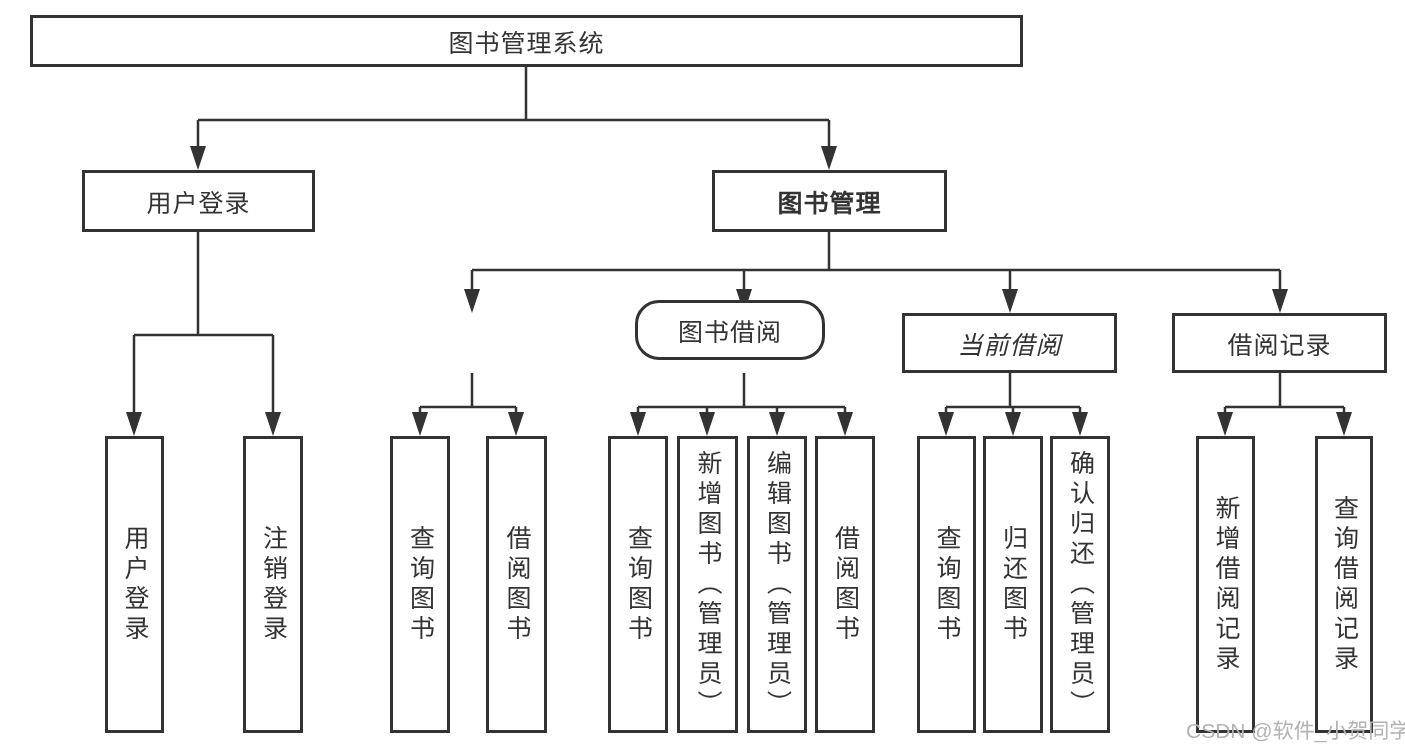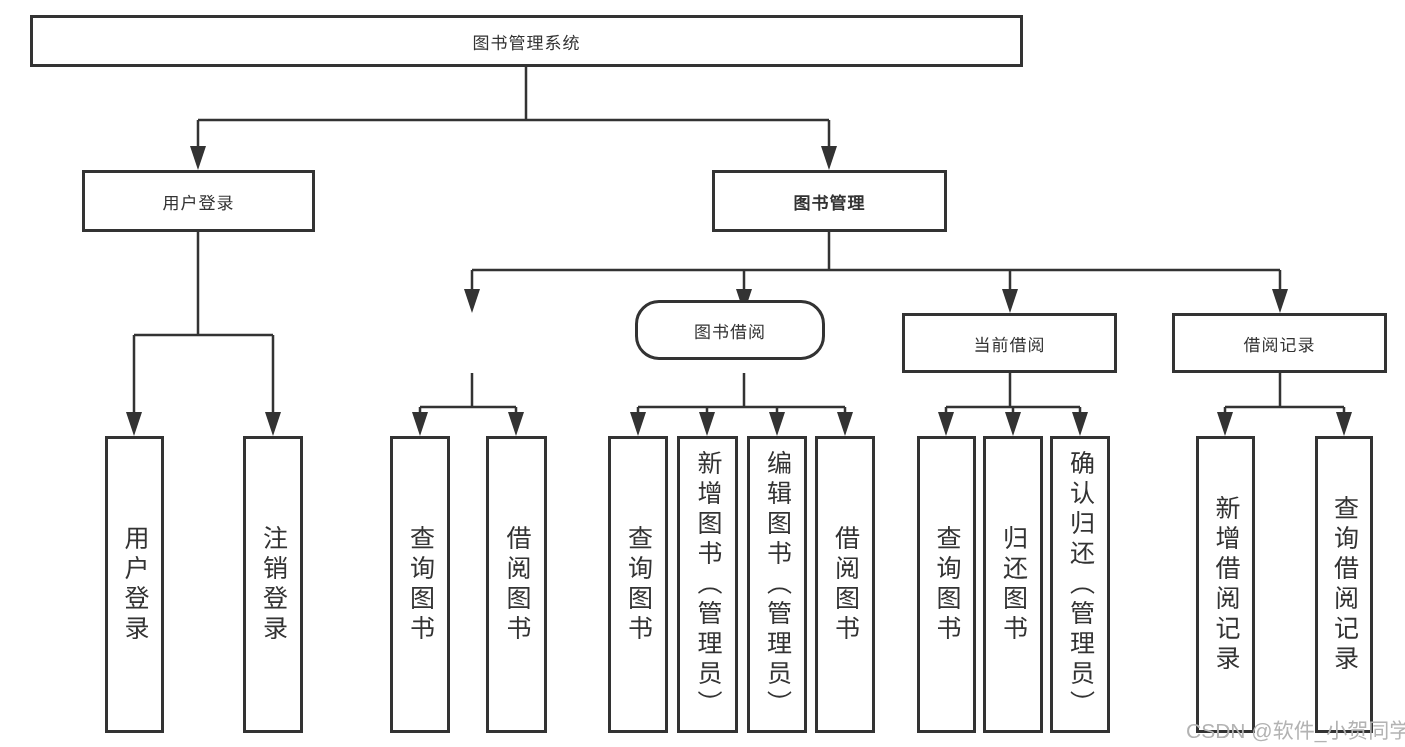--- a/index.html
+++ b/index.html
@@ -22,21 +22,21 @@
     box-sizing: border-box;
     border: 3px solid #333333;
     background: #ffffff;
     color: #333333;
     display: flex;
     align-items: center;
     justify-content: center;
     z-index: 2;
   }
   .hnode {
-    font-size: 17px;
+    font-size: 25px;
     letter-spacing: 1px;
     white-space: nowrap;
   }
   .vnode {
     font-size: 25px;
     writing-mode: vertical-rl;
     text-orientation: mixed;
     letter-spacing: 5px;
     line-height: 1;
   }
@@ -71,21 +71,21 @@
              M946 436l-8 -24h16z M1013 436l-8 -24h16z M1080 436l-8 -24h16z
              M1225 436l-8 -24h16z M1344 436l-8 -24h16z" fill="#333333"></path>
   </svg>
 
   <div class="node hnode" style="left:30px; top:15px; width:993px; height:52px;">图书管理系统</div>
 
   <div class="node hnode" style="left:82px; top:170px; width:233px; height:62px;">用户登录</div>
   <div class="node hnode" style="left:712px; top:170px; width:235px; height:62px;font-weight:bold;">图书管理</div>
 
   <div class="node hnode" style="left:635px; top:300px; width:190px; height:60px;border-radius:24px;">图书借阅</div>
-  <div class="node hnode" style="left:902px; top:313px; width:215px; height:60px;">当前借阅</div>
+  <div class="node hnode" style="left:902px; top:313px; width:215px; height:60px;font-style:italic;">当前借阅</div>
   <div class="node hnode" style="left:1172px; top:313px; width:215px; height:60px;">借阅记录</div>
 
   <div class="node vnode" style="left:105px; top:436px; width:59px; height:297px;">用户登录</div>
   <div class="node vnode" style="left:243px; top:436px; width:60px; height:297px;">注销登录</div>
 
   <div class="node vnode" style="left:390px; top:436px; width:60px; height:297px;">查询图书</div>
   <div class="node vnode" style="left:486px; top:436px; width:61px; height:297px;">借阅图书</div>
 
   <div class="node vnode" style="left:608px; top:436px; width:60px; height:297px;">查询图书</div>
   <div class="node vnode" style="left:677px; top:436px; width:61px; height:297px;">新增图书（管理员）</div>

